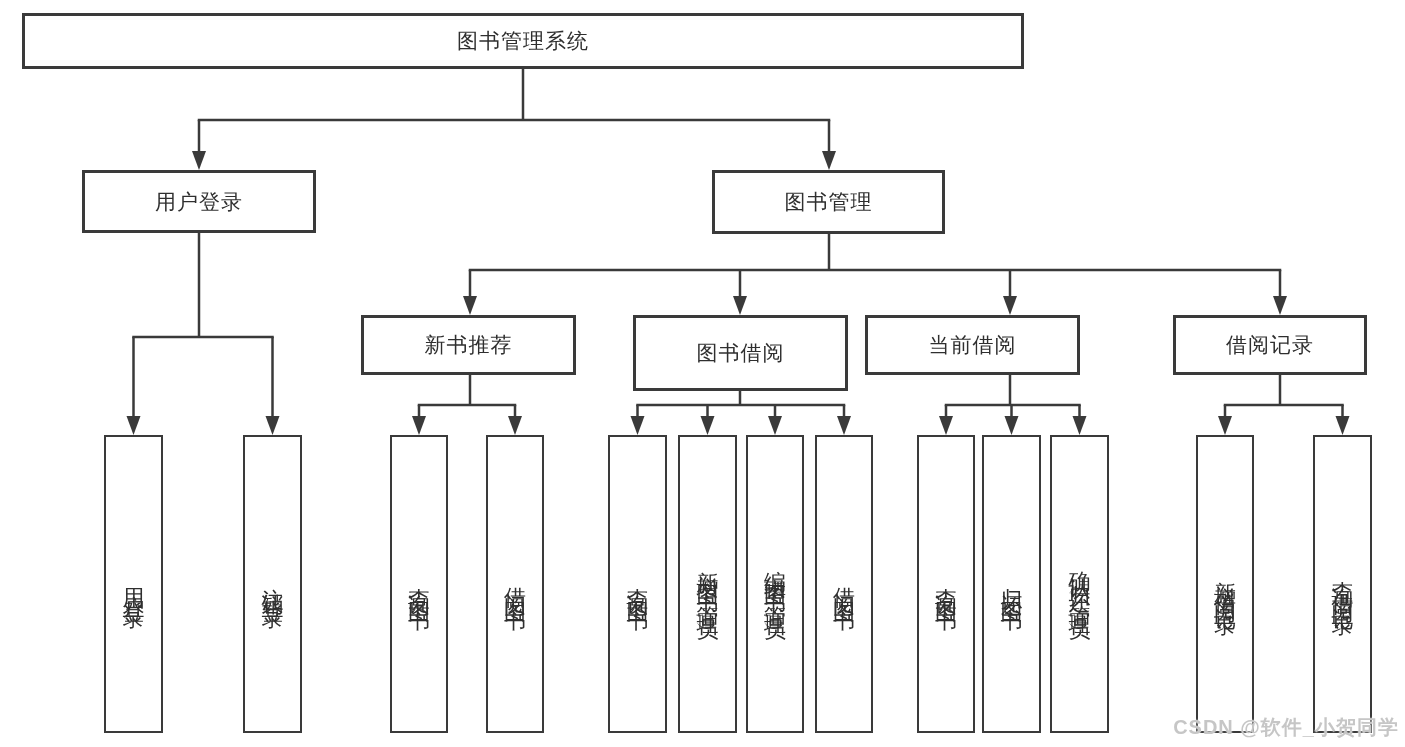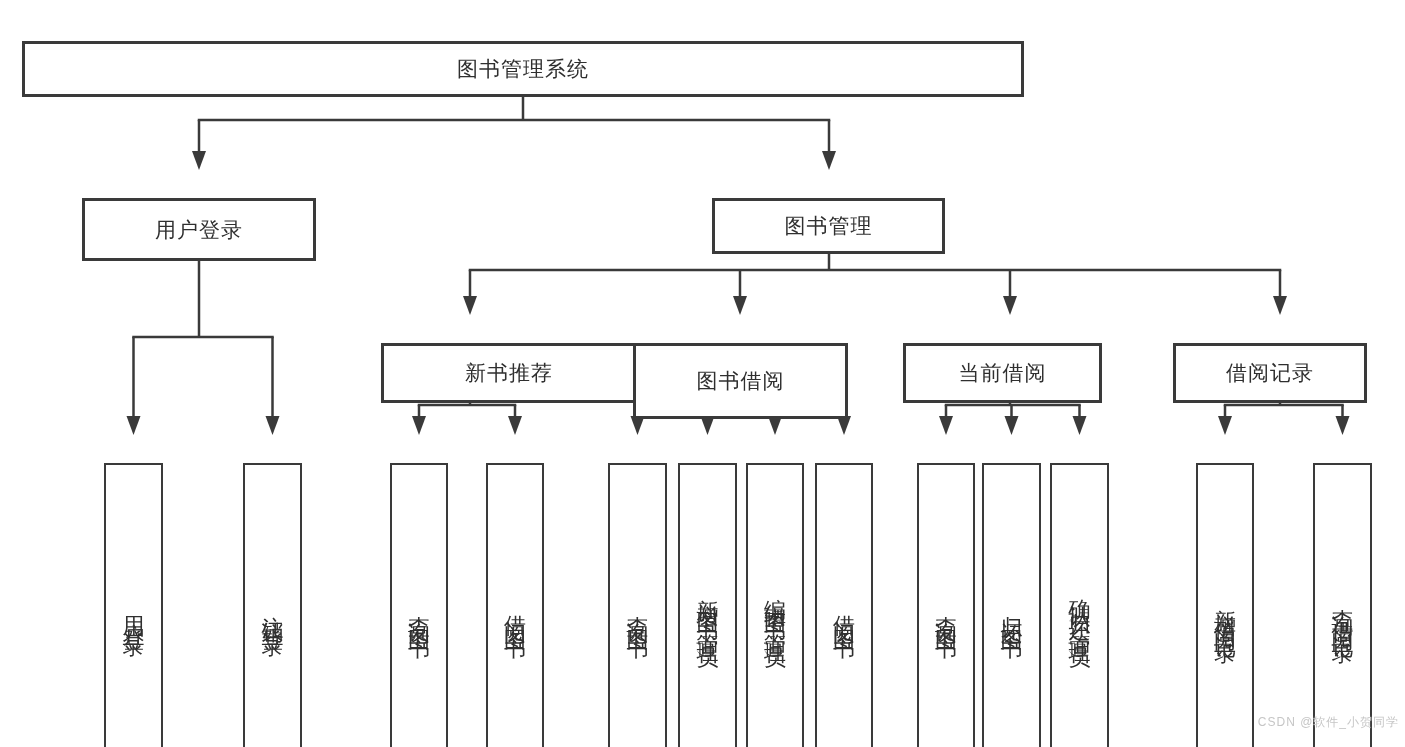--- a/index.html
+++ b/index.html
@@ -5,31 +5,32 @@
   html,body{margin:0;padding:0;background:#ffffff;}
   body{
     width:1405px;height:747px;position:relative;overflow:hidden;
     font-family:"Liberation Sans","DejaVu Sans",sans-serif;
   }
   #connectors{position:absolute;left:0;top:0;z-index:1;}
   .box{
     position:absolute;z-index:2;box-sizing:border-box;
     background:#ffffff;border:3px solid #3a3a3a;color:#2f2f2f;
     display:flex;align-items:center;justify-content:center;
-    font-size:21px;letter-spacing:1px;white-space:nowrap;margin-top:28px;
+    font-size:21px;letter-spacing:1px;white-space:nowrap;
   }
   .vbox{
     writing-mode:vertical-rl;text-orientation:mixed;
     font-size:22px;letter-spacing:7px;white-space:normal;
     border-width:2.5px;
   }
   .watermark{
     position:absolute;z-index:3;right:6px;top:714px;
-    font-size:12px;color:#c6c6c6;letter-spacing:1px;
+    font-size:20px;color:#c6c6c6;letter-spacing:1px;
     text-shadow:0 0 2px #ffffff;
+    font-weight:bold;
   }
 </style>
 </head>
 <body>
 
 <svg id="connectors" width="1405" height="747" viewBox="0 0 1405 747">
     <line x1="523" y1="69" x2="523" y2="120" stroke="#3a3a3a" stroke-width="2.5"></line>
     <line x1="199" y1="233" x2="199" y2="337" stroke="#3a3a3a" stroke-width="2.5"></line>
     <line x1="829" y1="233" x2="829" y2="270" stroke="#3a3a3a" stroke-width="2.5"></line>
     <line x1="470" y1="375" x2="470" y2="405" stroke="#3a3a3a" stroke-width="2.5"></line>
@@ -79,25 +80,25 @@
     <polygon points="1072.5,416 1086.5,416 1079.5,435" fill="#3a3a3a"></polygon>
     <line x1="1225" y1="405" x2="1225" y2="420" stroke="#3a3a3a" stroke-width="2.5"></line>
     <polygon points="1218,416 1232,416 1225,435" fill="#3a3a3a"></polygon>
     <line x1="1342.5" y1="405" x2="1342.5" y2="420" stroke="#3a3a3a" stroke-width="2.5"></line>
     <polygon points="1335.5,416 1349.5,416 1342.5,435" fill="#3a3a3a"></polygon>
   </svg>
 
 <div class="box" style="left:22px;top:13px;width:1002px;height:56px">图书管理系统</div>
 
 <div class="box" style="left:82px;top:170px;width:234px;height:63px">用户登录</div>
-<div class="box" style="left:712px;top:170px;width:233px;height:56px">图书管理</div>
+<div class="box" style="left:712px;top:170px;width:233px;height:64px">图书管理</div>
 
-<div class="box" style="left:381px;top:315px;width:256px;height:60px">新书推荐</div>
+<div class="box" style="left:361px;top:315px;width:215px;height:60px">新书推荐</div>
 <div class="box" style="left:633px;top:315px;width:215px;height:76px">图书借阅</div>
-<div class="box" style="left:903px;top:315px;width:199px;height:60px">当前借阅</div>
+<div class="box" style="left:865px;top:315px;width:215px;height:60px">当前借阅</div>
 <div class="box" style="left:1173px;top:315px;width:194px;height:60px">借阅记录</div>
 
 <div class="box vbox" style="left:104px;top:435px;width:59px;height:298px">用户登录</div>
 <div class="box vbox" style="left:243px;top:435px;width:59px;height:298px">注销登录</div>
 
 <div class="box vbox" style="left:390px;top:435px;width:58px;height:298px">查询图书</div>
 <div class="box vbox" style="left:486px;top:435px;width:58px;height:298px">借阅图书</div>
 
 <div class="box vbox" style="left:608px;top:435px;width:59px;height:298px">查询图书</div>
 <div class="box vbox" style="left:678px;top:435px;width:59px;height:298px">新增图书（管理员）</div>

